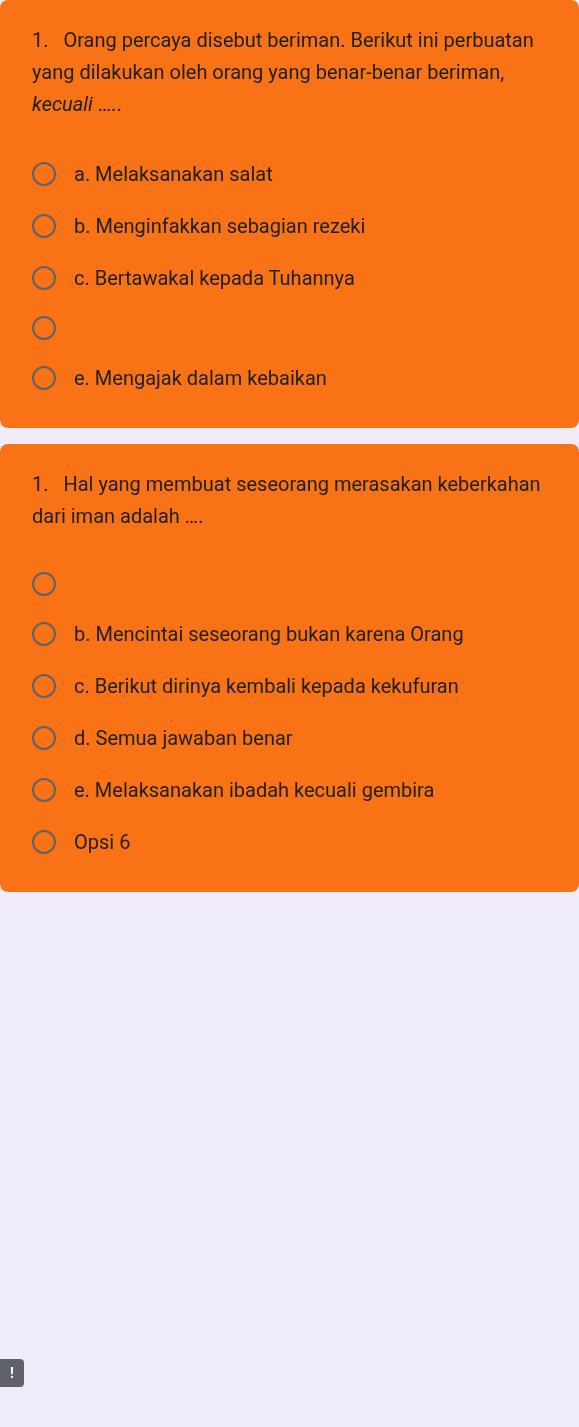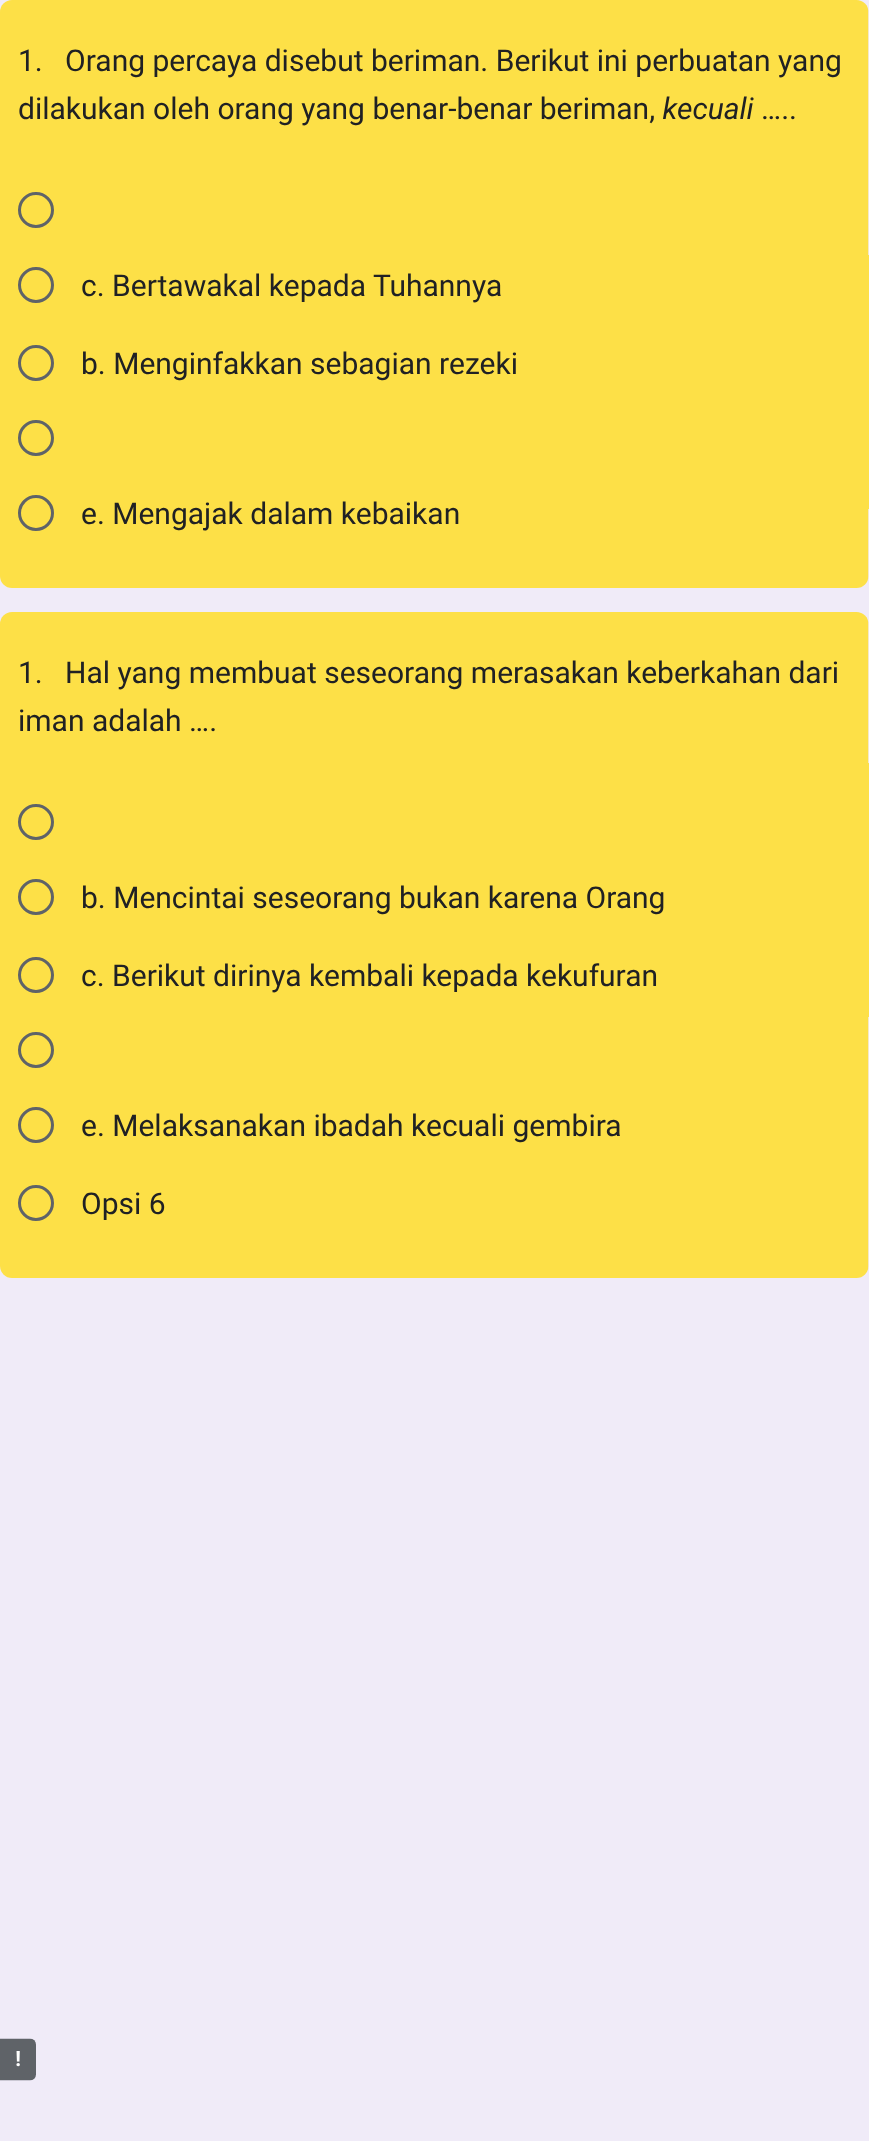--- a/index.html
+++ b/index.html
@@ -8,23 +8,23 @@
       box-sizing: border-box;
     }
     body {
       font-family: 'Roboto', 'Arial', sans-serif;
       background-color: #f0ebf8;
       width: 579px;
       font-size: 20px;
       color: #202124;
     }
     .card {
-      background-color: #fde047;
+      background-color: #f97316;
       border-radius: 8px;
-      padding: 24px 12px;
+      padding: 24px 32px;
       margin-bottom: 16px;
     }
     .question-text {
       line-height: 1.6;
       margin-bottom: 28px;
       color: #202124;
     }
     .question-text .italic {
       font-style: italic;
     }
@@ -64,28 +64,29 @@
   </style>
 </head>
 <body>
 
 <div class="card">
   <div class="question-text">
     <span>1.</span>&nbsp;&nbsp;&nbsp;<span>Orang percaya disebut beriman. Berikut ini perbuatan yang dilakukan oleh orang yang benar-benar beriman, </span><span class="italic">kecuali</span><span> …..</span>
   </div>
   <div class="option">
     <div class="radio-circle"></div>
+    <span class="option-label">a. Melaksanakan salat</span>
+  </div>
+  <div class="option">
+    <div class="radio-circle"></div>
+    <span class="option-label">b. Menginfakkan sebagian rezeki</span>
   </div>
   <div class="option">
     <div class="radio-circle"></div>
     <span class="option-label">c. Bertawakal kepada Tuhannya</span>
-  </div>
-  <div class="option">
-    <div class="radio-circle"></div>
-    <span class="option-label">b. Menginfakkan sebagian rezeki</span>
   </div>
   <div class="option">
     <div class="radio-circle"></div>
   </div>
   <div class="option">
     <div class="radio-circle"></div>
     <span class="option-label">e. Mengajak dalam kebaikan</span>
   </div>
 </div>
 
@@ -99,20 +100,21 @@
   <div class="option">
     <div class="radio-circle"></div>
     <span class="option-label">b. Mencintai seseorang bukan karena Orang</span>
   </div>
   <div class="option">
     <div class="radio-circle"></div>
     <span class="option-label">c. Berikut dirinya kembali kepada kekufuran</span>
   </div>
   <div class="option">
     <div class="radio-circle"></div>
+    <span class="option-label">d. Semua jawaban benar</span>
   </div>
   <div class="option">
     <div class="radio-circle"></div>
     <span class="option-label">e. Melaksanakan ibadah kecuali gembira</span>
   </div>
   <div class="option">
     <div class="radio-circle"></div>
     <span class="option-label">Opsi 6</span>
   </div>
 </div>

